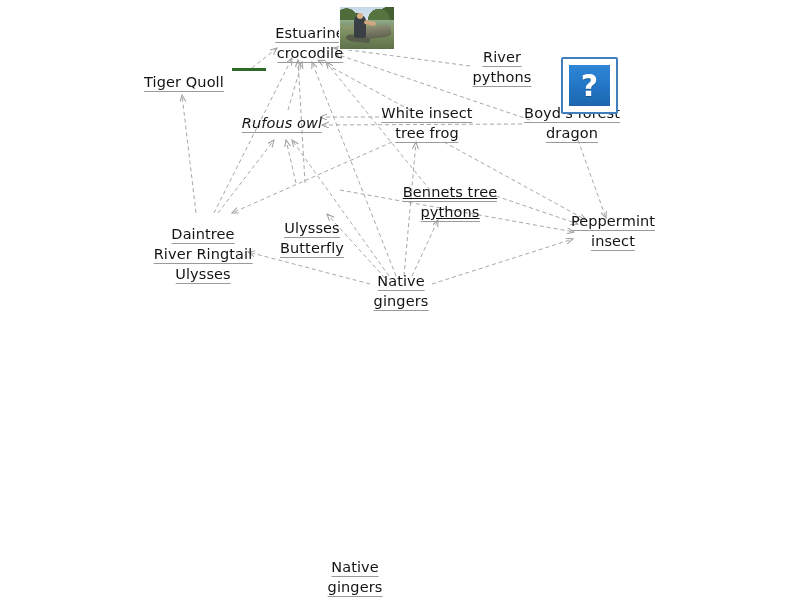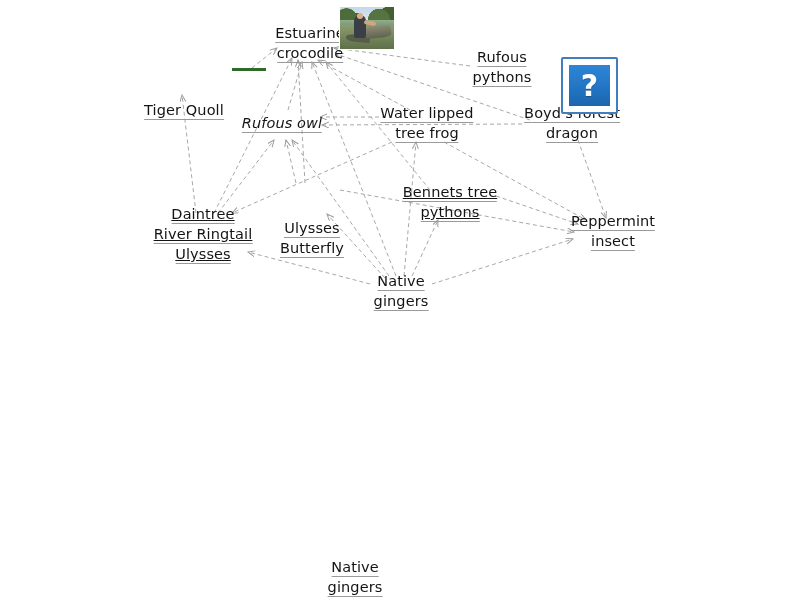--- a/index.html
+++ b/index.html
@@ -221,51 +221,51 @@
     <div class="qmark">?</div>
   </div>
 
   <div class="green-dash" style="left: 232px; top: 68px; width: 34px; height: 3px; background: rgb(46, 107, 42);"></div>
 
   <div id="node-layer">
       <div class="node" style="left: 310px; top: 44px;">
         <span class="ln">Estuarine</span>
         <span class="ln">crocodile</span>
       </div>
-      <div class="node" style="left: 184px; top: 83px; margin-top: 28px;">
+      <div class="node" style="left: 184px; top: 83px;">
         <span class="ln">Tiger Quoll</span>
       </div>
       <div class="node" style="left: 502px; top: 68px;">
-        <span class="ln">Rufous</span>
+        <span class="ln">River</span>
         <span class="ln">pythons</span>
       </div>
       <div class="node" style="left: 572px; top: 124px;">
         <span class="ln">Boyd's forest</span>
         <span class="ln">dragon</span>
       </div>
       <div class="node" style="left: 282px; top: 124px; font-style: italic;">
         <span class="ln">Rufous owl</span>
       </div>
       <div class="node" style="left: 427px; top: 124px;">
-        <span class="ln">Water lipped</span>
+        <span class="ln">White insect</span>
         <span class="ln">tree frog</span>
       </div>
       <div class="node" style="left: 312px; top: 199px; margin-top: 40px;">
         <span class="ln">Ulysses</span>
         <span class="ln">Butterfly</span>
       </div>
       <div class="node" style="left: 450px; top: 203px; text-decoration: underline;">
         <span class="ln">Bennets tree</span>
         <span class="ln">pythons</span>
       </div>
       <div class="node" style="left: 613px; top: 232px;">
         <span class="ln">Peppermint</span>
         <span class="ln">insect</span>
       </div>
-      <div class="node" style="left: 203px; top: 235px; text-decoration: underline;">
+      <div class="node" style="left: 203px; top: 255px;">
         <span class="ln">Daintree</span>
         <span class="ln">River Ringtail</span>
         <span class="ln">Ulysses</span>
       </div>
       <div class="node" style="left: 401px; top: 292px;">
         <span class="ln">Native</span>
         <span class="ln">gingers</span>
       </div>
       <div class="node" style="left: 355px; top: 578px;">
         <span class="ln">Native</span>

